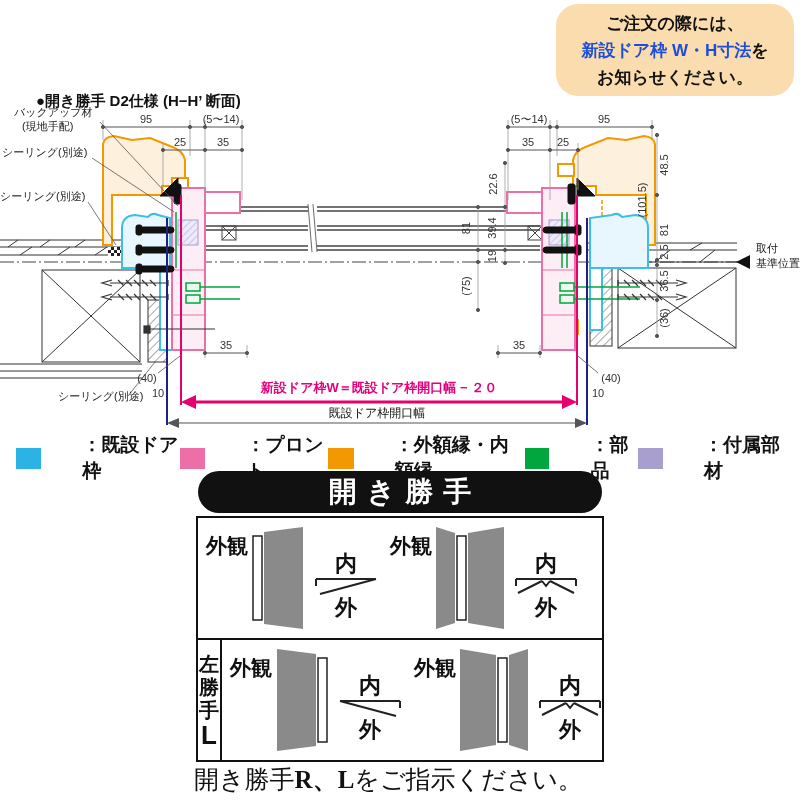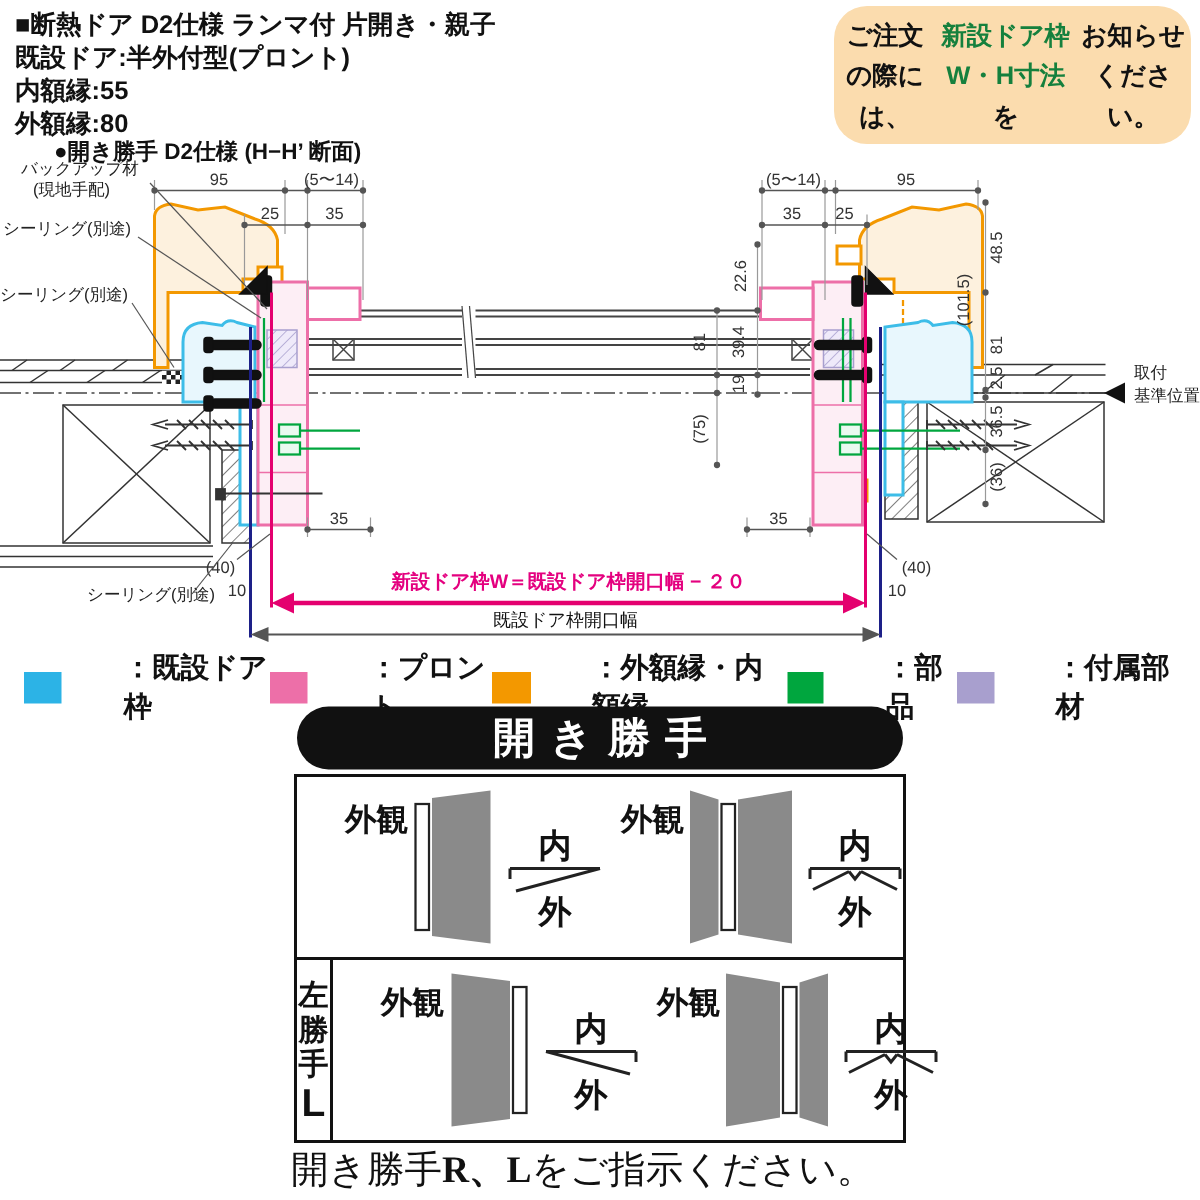--- a/index.html
+++ b/index.html
@@ -4,23 +4,23 @@
 <style>
   html,body{margin:0;padding:0;background:#fff;}
   .page{position:relative;width:800px;height:800px;background:#fff;overflow:hidden;
         font-family:"Liberation Sans",sans-serif;color:#111;}
   
   .hdr{position:absolute;left:10px;top:6px;line-height:22px;font-weight:700;font-size:17px;white-space:nowrap;}
   .hdr div{height:22px;}
   .section-title{position:absolute;left:36px;top:92px;font-size:15px;font-weight:700;}
   
   .notice{position:absolute;left:556px;top:4px;width:238px;height:92px;background:#fbdcae;
-          border-radius:22px;display:flex;flex-direction:row;justify-content:center;
+          border-radius:22px;display:flex;flex-direction:column;justify-content:center;
           align-items:center;text-align:center;font-weight:700;font-size:17px;line-height:27px;}
-  .notice .hl{color:#15803d;}
+  .notice .hl{color:#1d4ed8;}
   
   .diagram{position:absolute;left:0;top:100px;}
   text{font-family:"Liberation Sans",sans-serif;}
   .dim{font-size:11px;fill:#333;}
   .ann{font-size:11px;fill:#222;}
   .formula{font-size:13px;font-weight:700;fill:#e4007f;}
   .opening{font-size:12px;fill:#111;}
   
   .legend{position:absolute;left:0;top:432px;width:800px;display:flex;justify-content:space-between;
           padding:0 16px;box-sizing:border-box;}
@@ -31,39 +31,33 @@
           border-radius:21px;display:flex;align-items:center;justify-content:center;}
   .banner span{color:#fff;font-size:28px;font-weight:700;letter-spacing:10px;text-indent:10px;}
   .ktable{position:absolute;left:196px;top:516px;width:408px;height:246px;border:2.5px solid #111;
           box-sizing:border-box;display:flex;flex-direction:column;background:#fff;}
   .krow{flex:1;display:flex;border-bottom:2px solid #111;}
   .krow:last-child{border-bottom:none;}
   .klabel{width:38px;border-right:2px solid #111;display:flex;flex-direction:column;
           align-items:center;justify-content:center;padding:4px 0;}
   .klabel .kanji{font-size:20px;font-weight:600;width:22px;line-height:23px;word-break:break-all;text-align:center;}
   .klabel .letter{font-size:26px;font-weight:800;line-height:26px;}
-  .kcontent{flex:1;display:flex;align-items:center;padding:6px 4px 6px 8px;margin-left:24px;}
+  .kcontent{flex:1;display:flex;align-items:center;padding:6px 4px 6px 8px;}
   .unit{display:flex;align-items:flex-start;}
   .gaikan{font-size:21px;font-weight:600;margin:6px 2px 0 0;white-space:nowrap;}
   .swing{display:flex;flex-direction:column;align-items:center;margin:26px 2px 0 8px;}
   .swing .io{font-size:22px;font-weight:600;line-height:24px;}
   .footer{position:absolute;left:194px;top:763px;font-size:25px;white-space:nowrap;font-family:Liberation Serif, serif;}
   .footer .rl{font-weight:800;}
 </style>
 </head>
 <body>
 
 <div class="page">
 
-  <div class="hdr">
-    <div>■断熱ドア D2仕様 ランマ付 片開き・親子</div>
-    <div>既設ドア:半外付型(プロント)</div>
-    <div>内額縁:55</div>
-    <div>外額縁:80</div>
-  </div>
   <div class="section-title">●開き勝手 D2仕様 (H−H’ 断面)</div>
 
   <div class="notice">
     <div>ご注文の際には、</div>
     <div><span class="hl">新設ドア枠 W・H寸法</span><span>を</span></div>
     <div>お知らせください。</div>
   </div>
 
   <svg class="diagram" width="800" height="332" viewBox="0 0 800 332">
     <defs>

